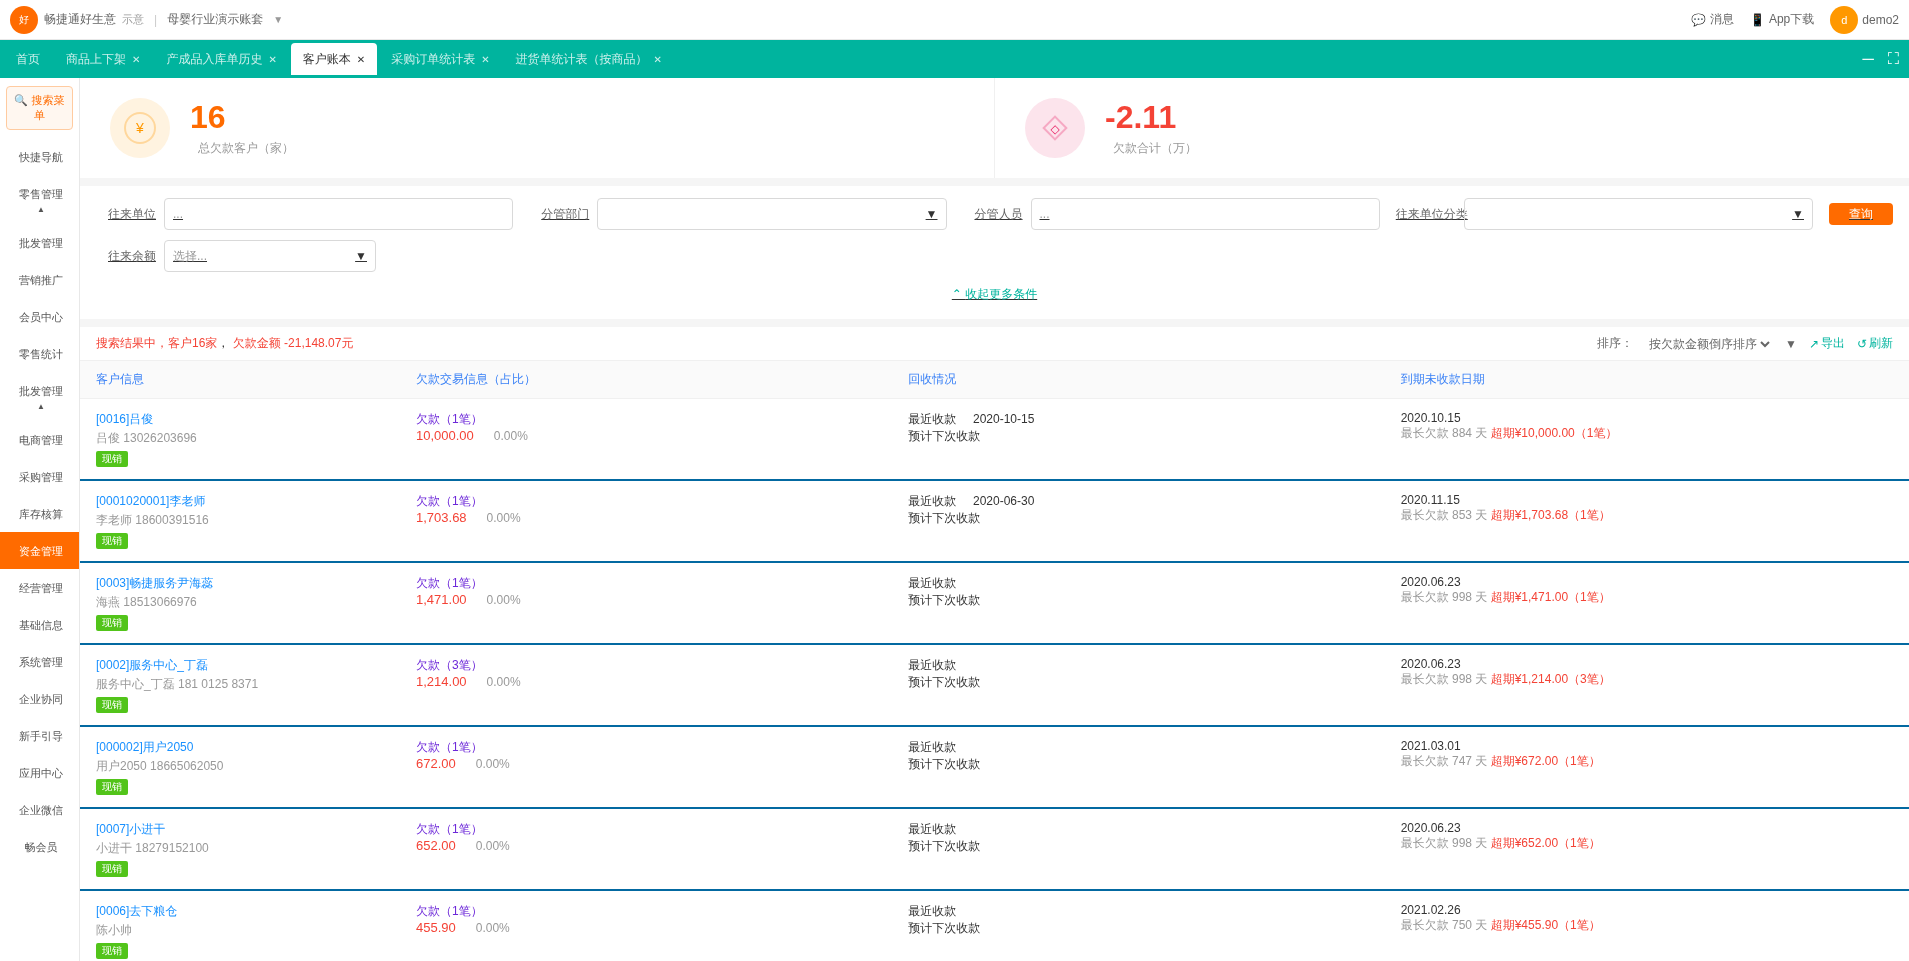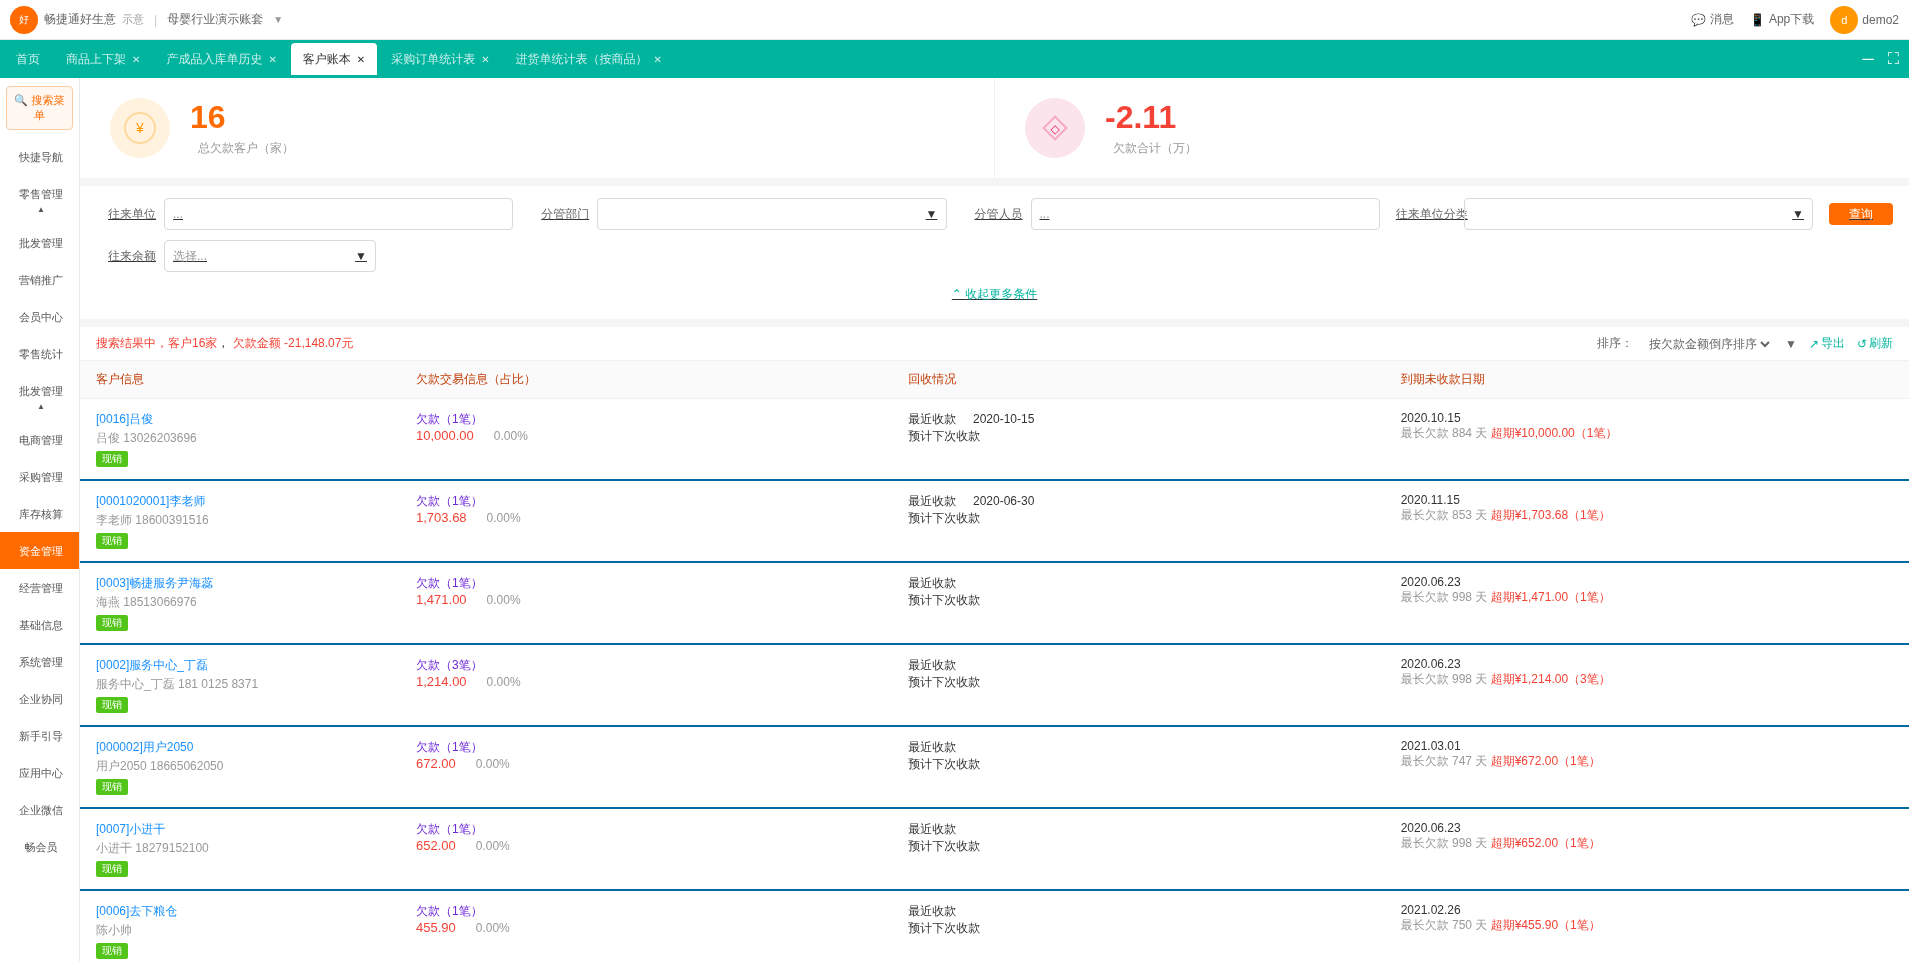--- a/index.html
+++ b/index.html
@@ -70,21 +70,21 @@
     
     .results-bar { background: #fff; padding: 8px 16px; display: flex; align-items: center; justify-content: space-between; border-bottom: 1px solid #f0f0f0; }
     .results-info { font-size: 12px; color: #333; }
     .results-info span { color: #f44336; }
     .results-actions { display: flex; align-items: center; gap: 12px; font-size: 12px; color: #666; }
     .sort-select { border: none; background: none; font-size: 12px; color: #666; cursor: pointer; }
     .action-link { color: #00b49e; cursor: pointer; display: flex; align-items: center; gap: 2px; }
 
     
     .table-container { background: #fff; }
-    .table-header { display: grid; grid-template-columns: 320px 1fr 1fr 1fr; padding: 10px 16px; background: #fafafa; border-bottom: 1px solid #f0f0f0; font-size: 12px; color: #c2410c; font-weight: 500; }
+    .table-header { display: grid; grid-template-columns: 320px 1fr 1fr 1fr; padding: 10px 16px; background: #fafafa; border-bottom: 1px solid #f0f0f0; font-size: 12px; color: #3b82f6; font-weight: 500; }
     .table-row { display: grid; grid-template-columns: 320px 1fr 1fr 1fr; padding: 12px 16px; border-bottom: 2px solid #0369a1; font-size: 12px; }
     .customer-name { color: #1890ff; cursor: pointer; font-weight: 500; }
     .customer-sub { color: #999; margin-top: 2px; }
     .customer-tag { display: inline-block; padding: 1px 6px; background: #52c41a; color: white; border-radius: 2px; font-size: 10px; margin-top: 4px; }
     .debt-amount { color: #f44336; font-weight: 500; font-size: 13px; }
     .debt-info { color: #6d28d9; }
     .debt-percent { color: #999; }
     .overdue-text { color: #f44336; cursor: pointer; }
     .overdue-days { color: #999; }
     .date-text { color: #333; }

